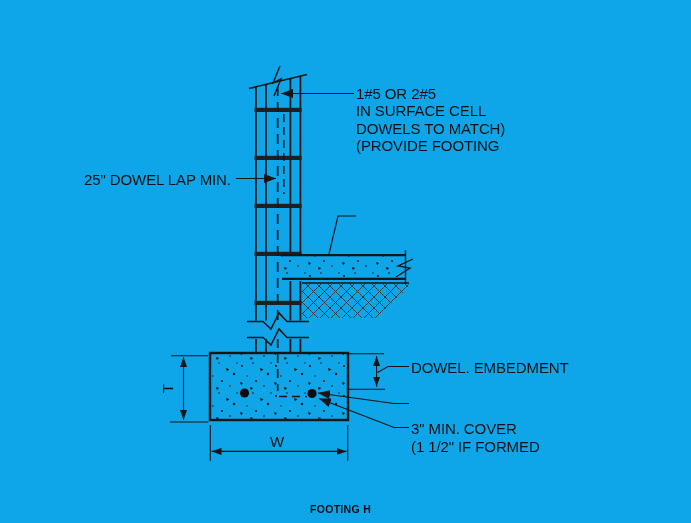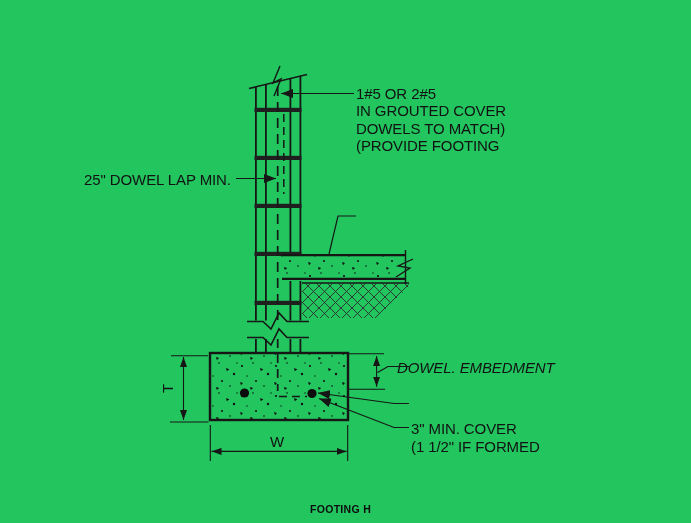--- a/index.html
+++ b/index.html
@@ -1,17 +1,17 @@
 <!DOCTYPE html>
 <html><head>
 <meta charset="utf-8">
 <style>
   html,body{margin:0;padding:0;background:#fff;}
   #stage{
-    position:relative;width:691px;height:523px;background:#22c55e;
+    position:relative;width:691px;height:523px;background:#0ea5e9;
     font-family:"Liberation Sans",sans-serif;color:#111;overflow:hidden;
   }
   #stage svg{position:absolute;left:0;top:0;}
   .lbl{
     position:absolute;font-size:15px;line-height:17.4px;color:#121212;
     white-space:nowrap;letter-spacing:-0.1px;
   }
   .lbl.cover{line-height:18px;}
   .caption{
     position:absolute;font-size:10.5px;font-weight:bold;letter-spacing:0.3px;color:#0d0d0d;
@@ -138,29 +138,29 @@
       <path d="M236,178.5 L276,178.5" marker-end="url(#arr)"></path>
       <path d="M356,216 L338,216 L329,254"></path>
       <path d="M409,366.5 L388,366.5 L377.5,372.5"></path>
       <path d="M409,403.5 L394,403.5 L318,393" marker-end="url(#arr)"></path>
       <path d="M409,427.5 L394,427.5 L319,398.5" marker-end="url(#arr)"></path>
     </g>
   </svg>
 
   <div class="lbl" style="left:356px;top:85px;">
     <div>1#5 OR 2#5</div>
-    <div>IN GROUTED COVER</div>
+    <div>IN SURFACE CELL</div>
     <div>DOWELS TO MATCH)</div>
     <div>(PROVIDE FOOTING</div>
   </div>
 
   <div class="lbl" style="left:84px;top:171px;">25" DOWEL LAP MIN.</div>
 
 
-  <div class="lbl" style="left:397px;top:359px;font-style:italic;">DOWEL. EMBEDMENT</div>
+  <div class="lbl" style="left:411px;top:359px;">DOWEL. EMBEDMENT</div>
 
 
   <div class="lbl cover" style="left:411px;top:420px;">
     <div>3" MIN. COVER</div>
     <div>(1 1/2" IF FORMED</div>
   </div>
 
   <div class="dim-letter rot" style="left:163px;top:380px;">T</div>
 
   <div class="dim-letter" style="left:270px;top:433px;">W</div>

